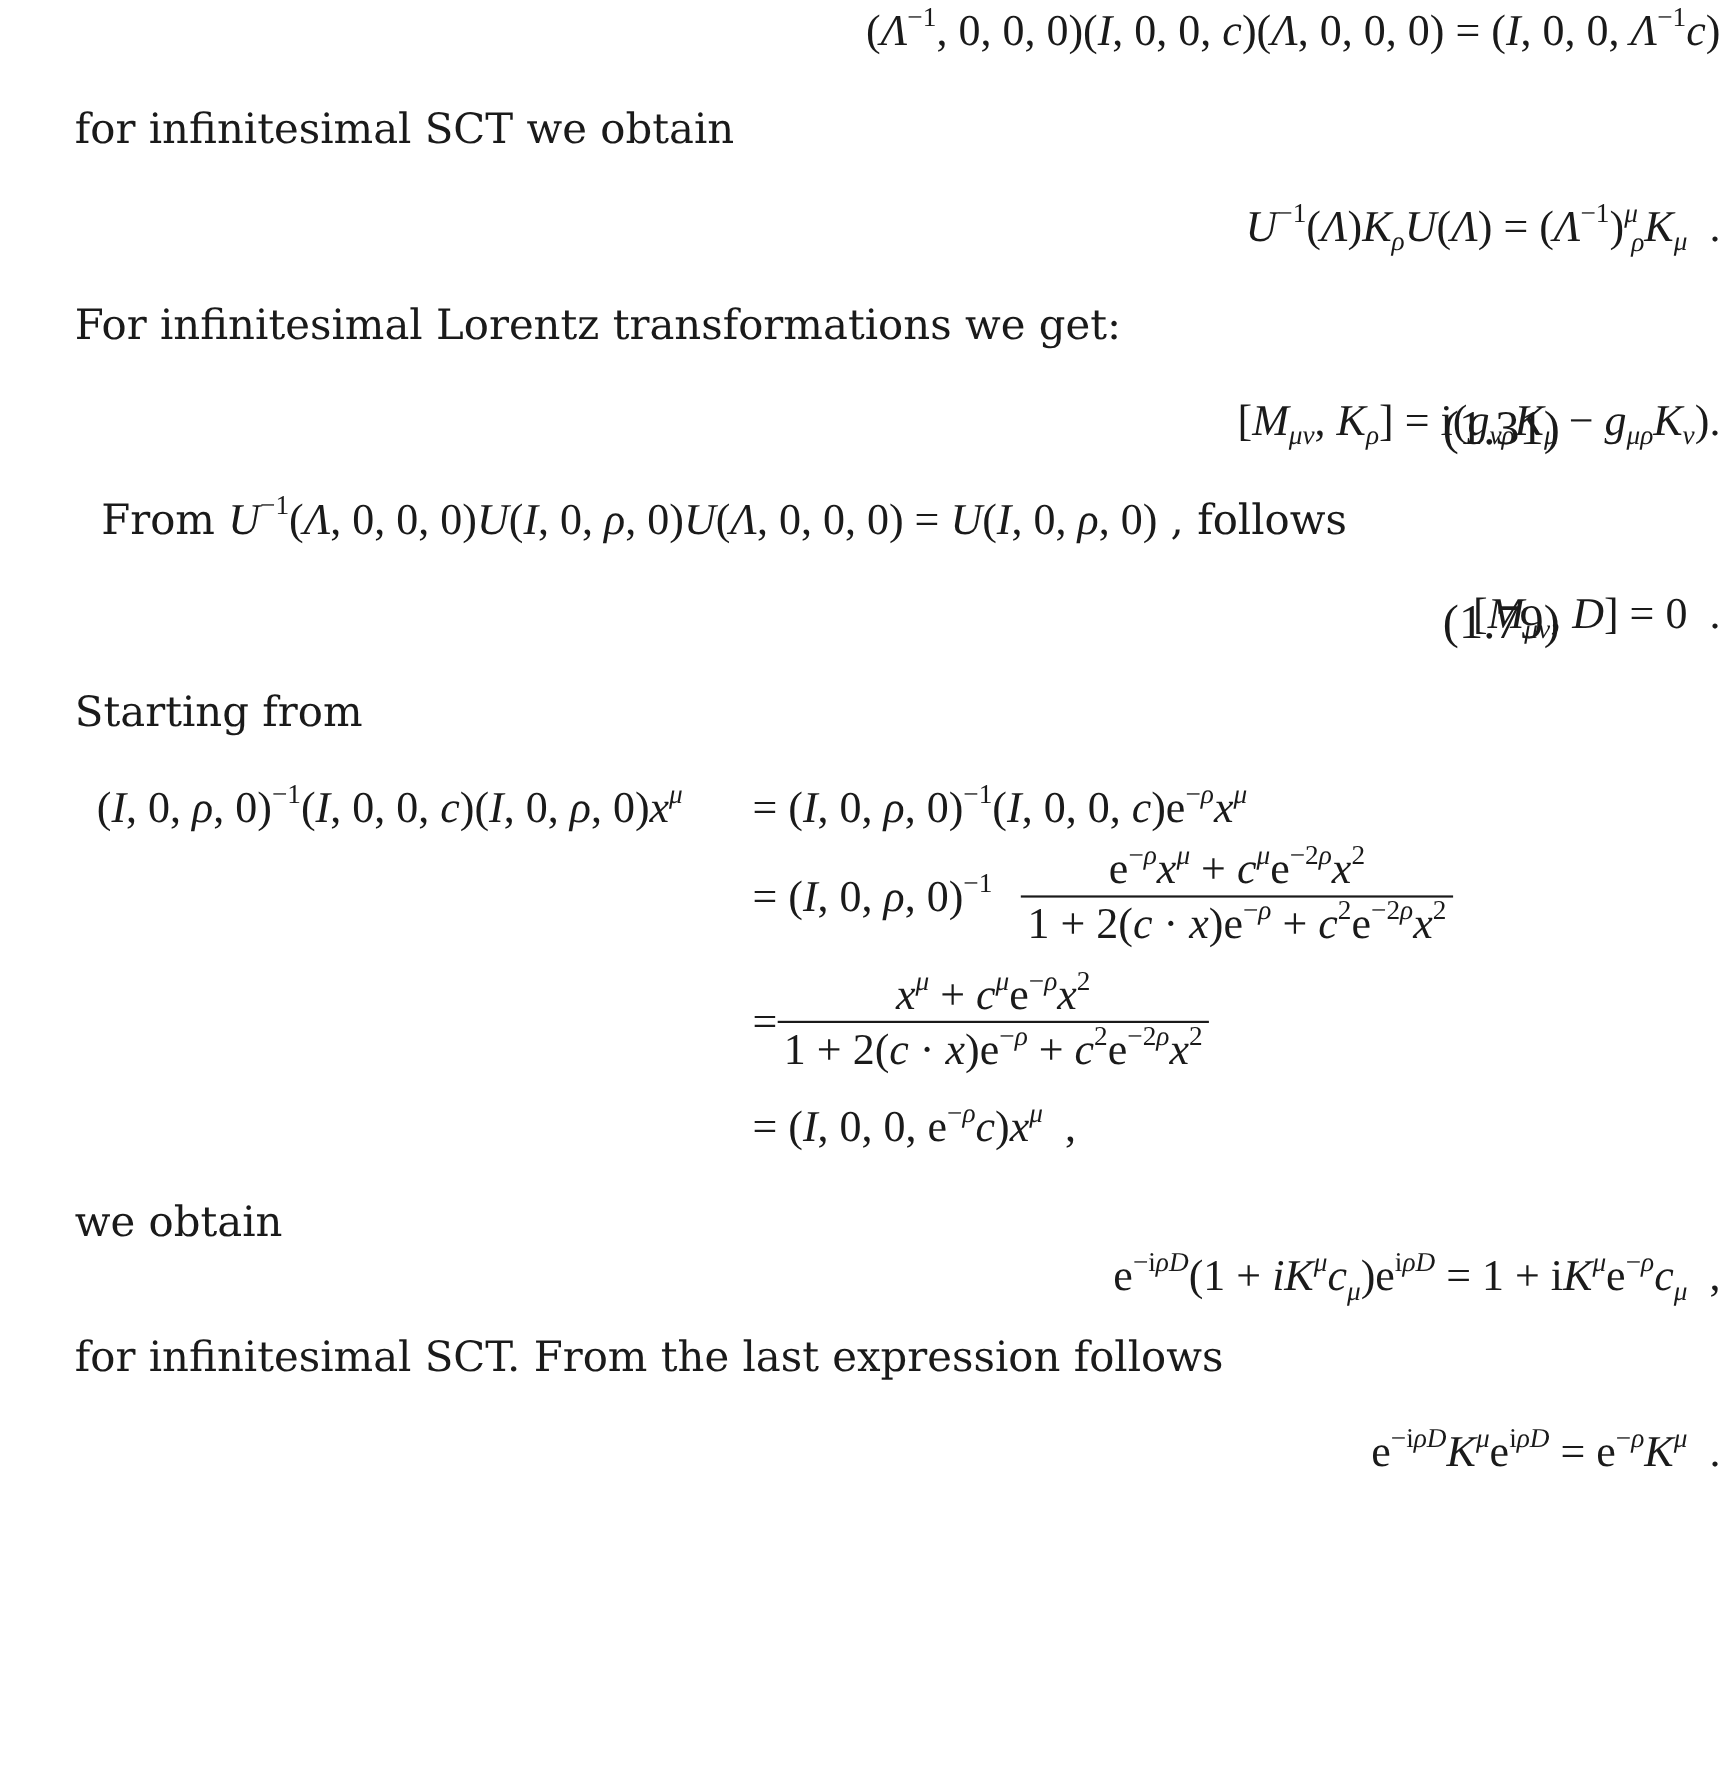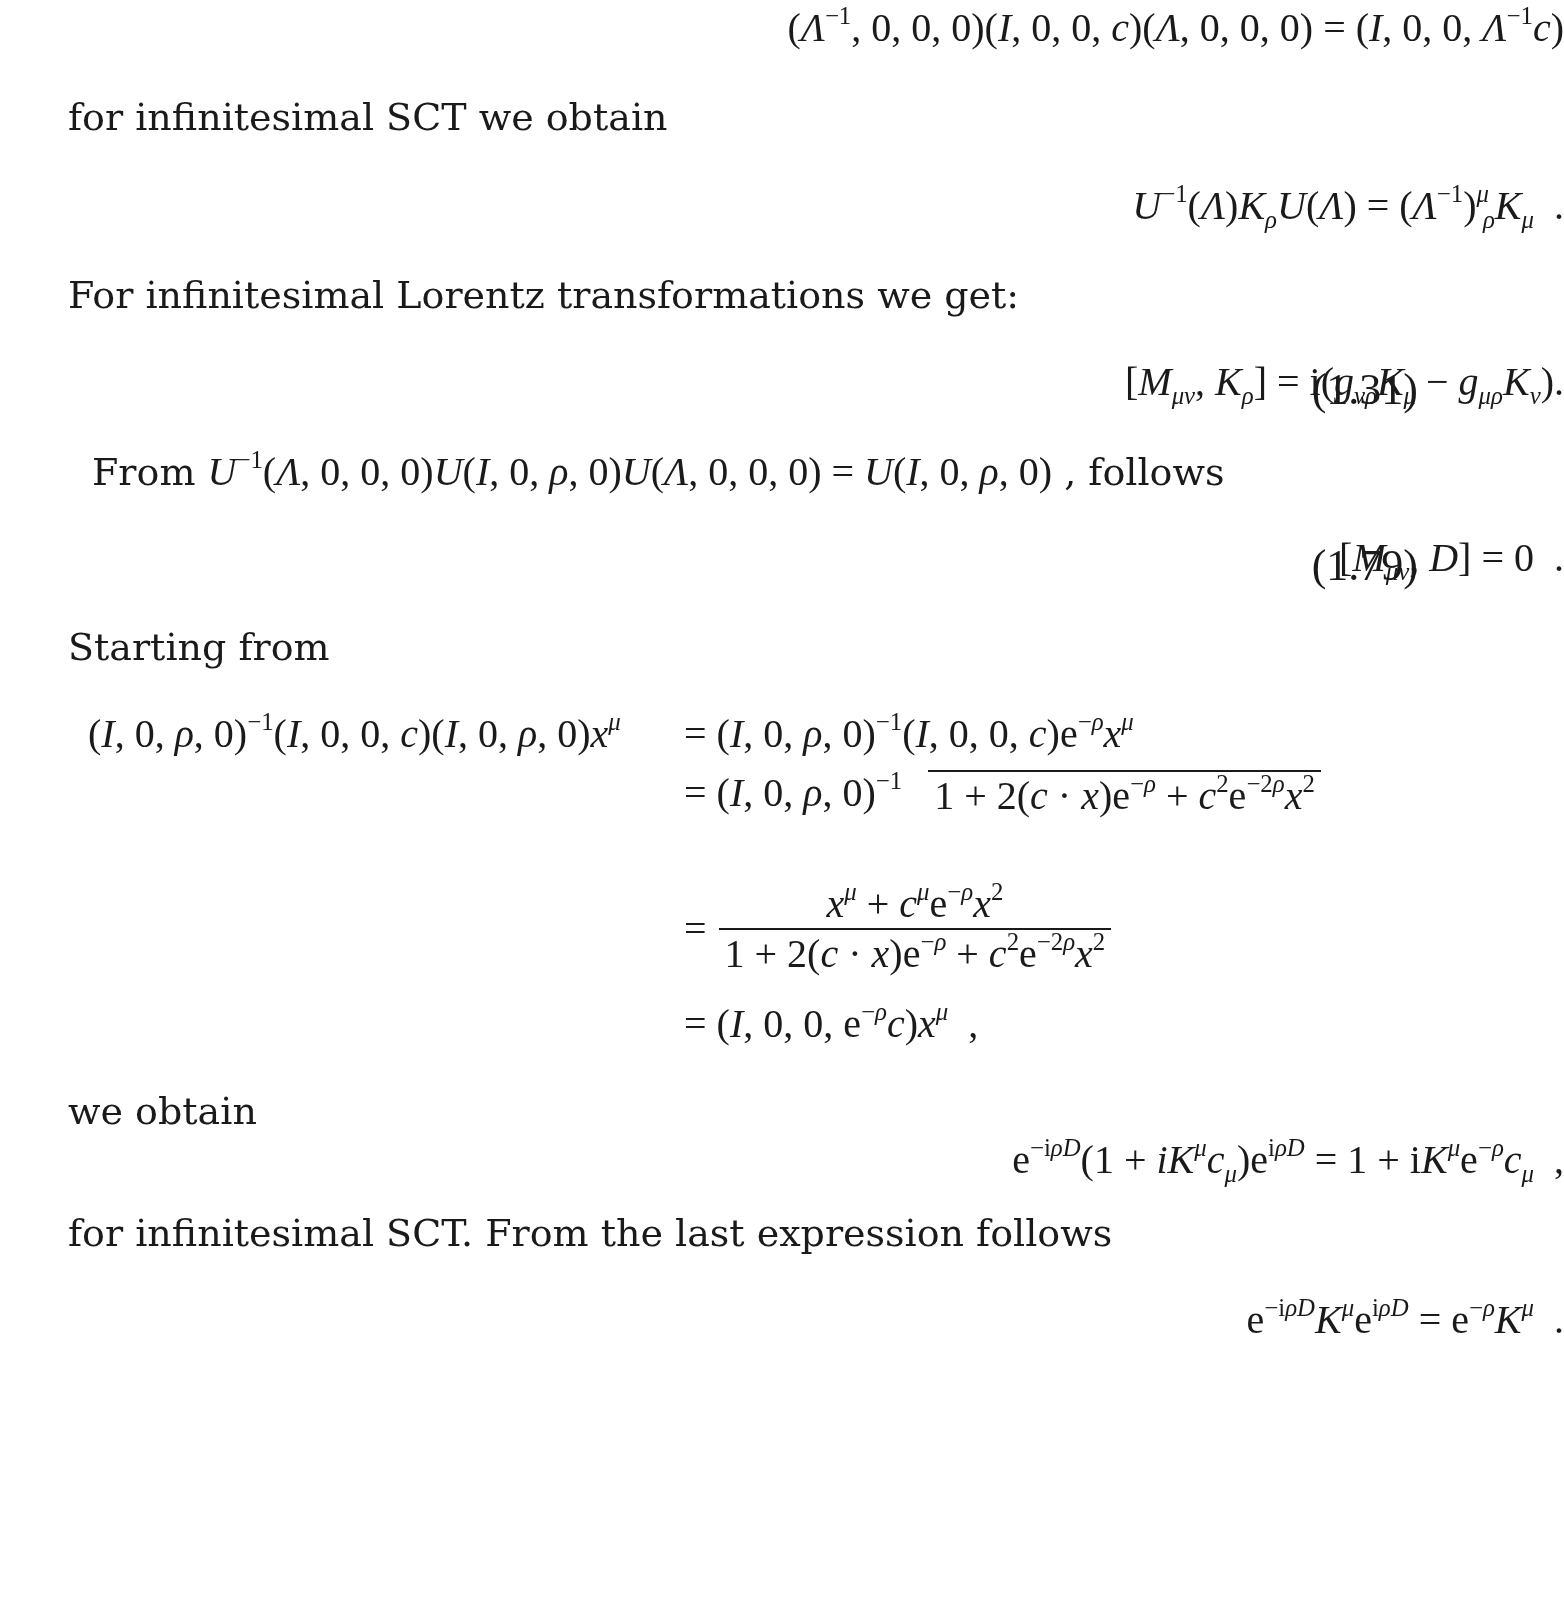--- a/index.html
+++ b/index.html
@@ -56,27 +56,28 @@
 <div class="line eq" style="top:714px; left:88px;">
   (<i>I</i>, 0, <i>ρ</i>, 0)<sup>−1</sup>(<i>I</i>, 0, 0, <i>c</i>)(<i>I</i>, 0, <i>ρ</i>, 0)<i>x</i><sup><i>μ</i></sup>
 </div>
 <div class="line eq" style="top:714px; left:684px;">
   = (<i>I</i>, 0, <i>ρ</i>, 0)<sup>−1</sup>(<i>I</i>, 0, 0, <i>c</i>)e<sup>−<i>ρ</i></sup><i>x</i><sup><i>μ</i></sup>
 </div>
 
 <div class="line eq" style="top:770px; left:684px; display:flex; align-items:center;gap:20px;">
   <span>= (<i>I</i>, 0, <i>ρ</i>, 0)<sup>−1</sup></span>
   <span class="frac" style="margin-left:6px;">
+    <span class="num">e<sup>−<i>ρ</i></sup><i>x</i><sup><i>μ</i></sup> + <i>c</i><sup><i>μ</i></sup>e<sup>−2<i>ρ</i></sup><i>x</i><sup>2</sup></span>
     <span class="den">1 + 2(<i>c</i> · <i>x</i>)e<sup>−<i>ρ</i></sup> + <i>c</i><sup>2</sup>e<sup>−2<i>ρ</i></sup><i>x</i><sup>2</sup></span>
   </span>
 </div>
 
 <div class="line eq" style="top:884px; left:684px; display:flex; align-items:center;">
   <span>=</span>
-  <span class="frac" style="margin-left:12px;">
+  <span class="frac" style="margin-left:0;">
     <span class="num"><i>x</i><sup><i>μ</i></sup> + <i>c</i><sup><i>μ</i></sup>e<sup>−<i>ρ</i></sup><i>x</i><sup>2</sup></span>
     <span class="den">1 + 2(<i>c</i> · <i>x</i>)e<sup>−<i>ρ</i></sup> + <i>c</i><sup>2</sup>e<sup>−2<i>ρ</i></sup><i>x</i><sup>2</sup></span>
   </span>
 </div>
 
 <div class="line eq" style="top:1004px; left:684px;">
   = (<i>I</i>, 0, 0, e<sup>−<i>ρ</i></sup><i>c</i>)<i>x</i><sup><i>μ</i></sup> &nbsp;,
 </div>
 
 <div class="line text" style="top:1092px;">we obtain</div>

